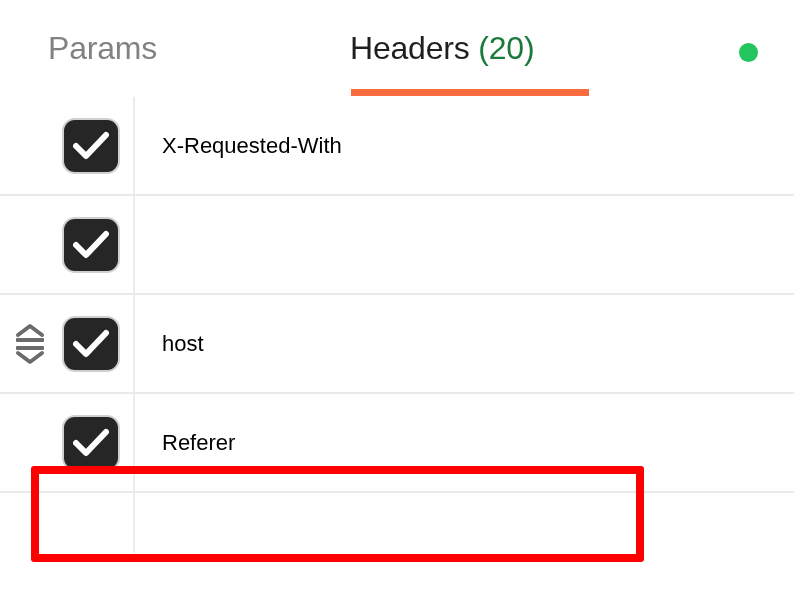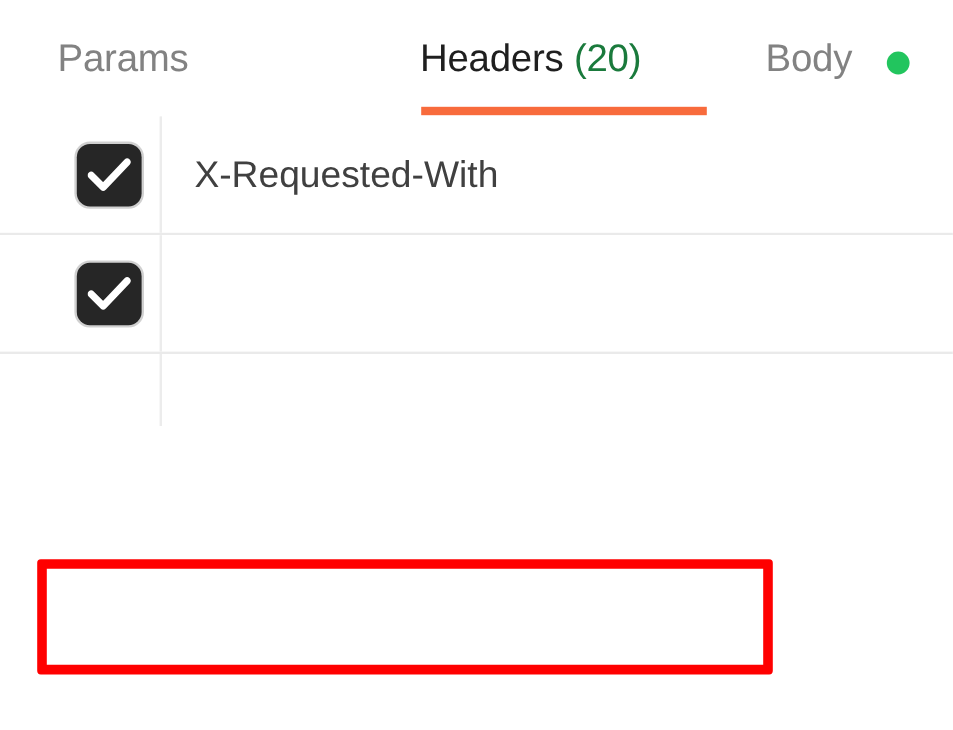--- a/index.html
+++ b/index.html
@@ -119,23 +119,23 @@
     position: absolute;
     left: 9px;
     top: 11px;
   }
 
   .key-text {
     position: absolute;
     left: 162px;
     top: 50%;
     transform: translateY(-50%);
-    font-size: 31px;
+    font-size: 22px;
     line-height: 38px;
-    color: #404040;
+    color: #000000;
     white-space: nowrap;
     cursor: text;
   }
 
   
   .row.new-row {
     height: 60px;
     border-bottom: none;
   }
 
@@ -160,23 +160,20 @@
   <div class="tab" id="tab-params">
     <span>Params</span>
   </div>
 
 
   <div class="tab is-active" id="tab-headers">
     <span>Headers</span>
     <span class="tab-count">(20)</span>
   </div>
 
-  <div class="tab" id="tab-body">
-    <span>Body</span>
-  </div>
 
   <div class="body-dot"></div>
   <div class="tab-underline"></div>
 </div>
 
 <div class="rows">
 
   <div class="row">
     <div class="vdivider"></div>
     <div class="checkbox">
@@ -190,21 +187,47 @@
 
   <div class="row">
     <div class="vdivider"></div>
     <div class="checkbox">
       <svg width="36" height="30" viewBox="0 0 36 30">
         <path d="M3 15 L13 25 L33 4" fill="none" stroke="#ffffff" stroke-width="6" stroke-linecap="round" stroke-linejoin="round"></path>
       </svg>
     </div>
   </div>
 
-
+  <div class="row">
+    <div class="vdivider"></div>
+    <div class="drag-handle">
+      <svg width="36" height="42" viewBox="0 0 36 42">
+        <path d="M6 12 L18 3 L30 12" fill="none" stroke="#6b6b6b" stroke-width="4" stroke-linecap="round" stroke-linejoin="round"></path>
+        <rect x="4" y="15" width="28" height="4" rx="1" fill="#6b6b6b"></rect>
+        <rect x="4" y="23" width="28" height="4" rx="1" fill="#6b6b6b"></rect>
+        <path d="M6 30 L18 39 L30 30" fill="none" stroke="#6b6b6b" stroke-width="4" stroke-linecap="round" stroke-linejoin="round"></path>
+      </svg>
+    </div>
+    <div class="checkbox">
+      <svg width="36" height="30" viewBox="0 0 36 30">
+        <path d="M3 15 L13 25 L33 4" fill="none" stroke="#ffffff" stroke-width="6" stroke-linecap="round" stroke-linejoin="round"></path>
+      </svg>
+    </div>
+    <div class="key-text">host</div>
+  </div>
+
+  <div class="row">
+    <div class="vdivider"></div>
+    <div class="checkbox">
+      <svg width="36" height="30" viewBox="0 0 36 30">
+        <path d="M3 15 L13 25 L33 4" fill="none" stroke="#ffffff" stroke-width="6" stroke-linecap="round" stroke-linejoin="round"></path>
+      </svg>
+    </div>
+    <div class="key-text">Referer</div>
+  </div>
 
   <div class="row new-row">
     <div class="vdivider"></div>
 
   </div>
 
 </div>
 
 <div class="highlight-box"></div>
 

